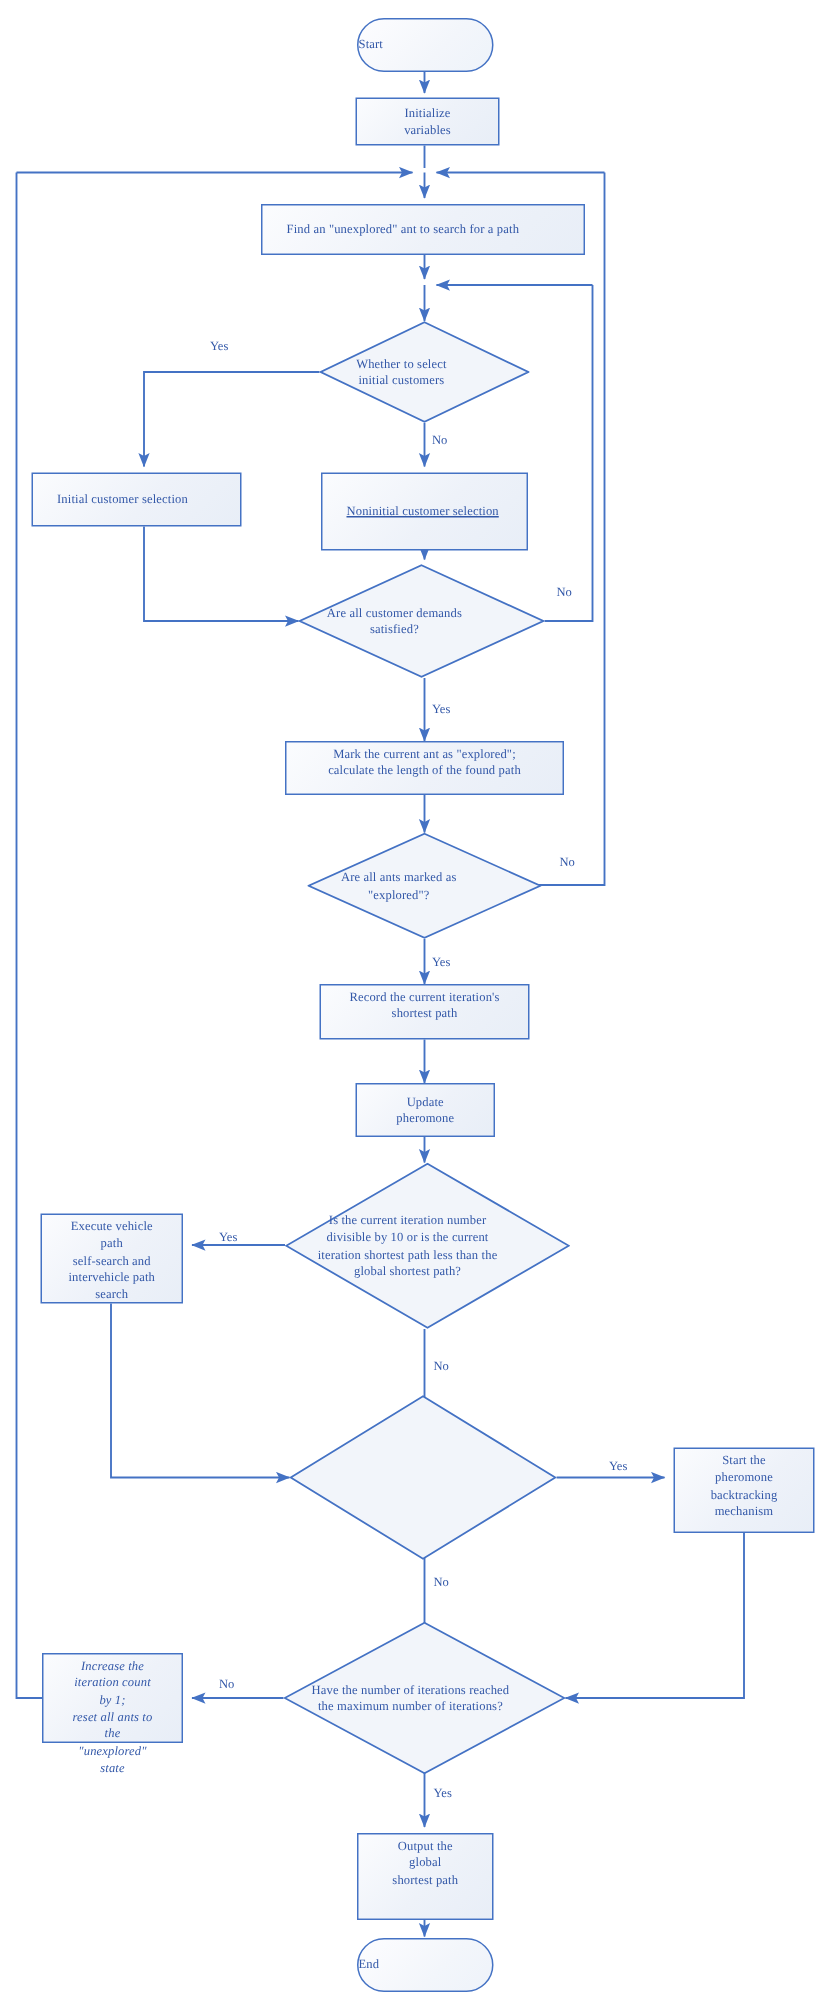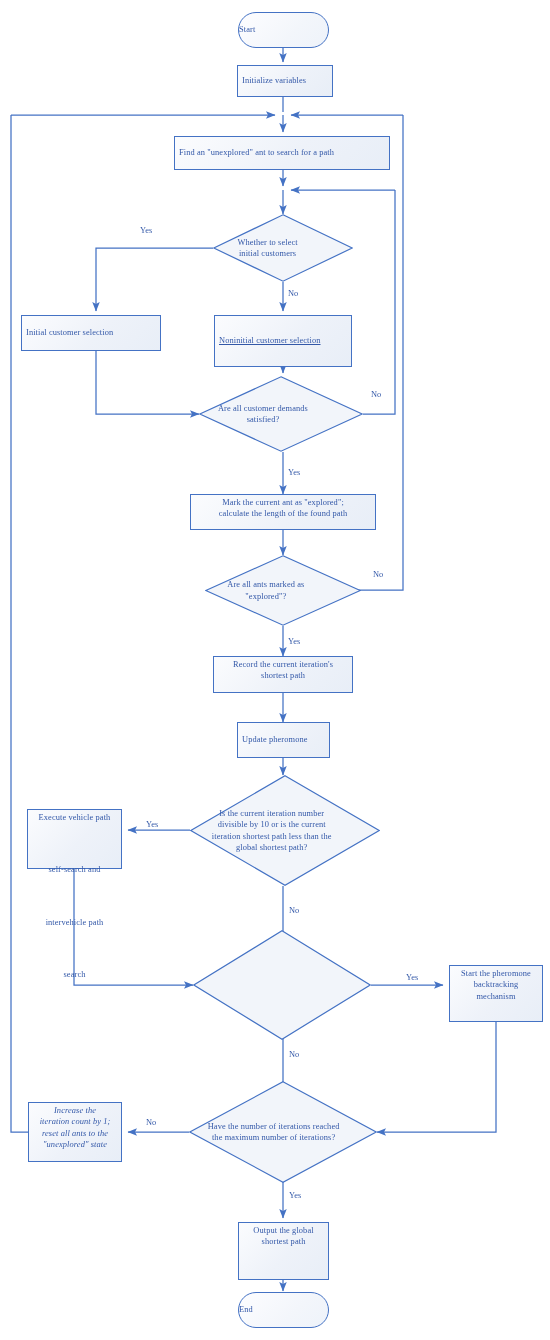--- a/index.html
+++ b/index.html
@@ -34,21 +34,21 @@
     justify-content: flex-start;
     text-align: center;
     color: #3358a8;
     font-size: 8.4px;
     line-height: 1.35;
     letter-spacing: 0.1px;
   }
   .node-process {
     border: 1.1px solid #4472c4;
     background: linear-gradient(135deg, #fbfcfe 0%, #eef2f9 55%, #e8eef7 100%);
-    padding: 2px 4px;
+    padding: 2px 16px;
   }
   .node-terminal {
     border: 1.1px solid #4472c4;
     background: linear-gradient(135deg, #fdfdff 0%, #f3f6fb 60%, #eef3fa 100%);
     border-radius: 18px;
   }
   .node-decision {
     background: transparent;
     border: none;
     padding: 0;
@@ -217,21 +217,21 @@
       <polygon points="95,0.8 189.2,55.5 95,110.2 0.8,55.5" fill="#f2f5fa" stroke="#4472c4" stroke-width="1.2"></polygon>
     </svg>
     <div class="diamond-text" style="width:86%;">
       <div>Is the current iteration number</div>
       <div>divisible by 10 or is the current</div>
       <div>iteration shortest path less than the</div>
       <div>global shortest path?</div>
     </div>
   </div>
 
-  <div class="node node-process" style="left:27px; top:809px; width:95px; height:60px; flex-direction:column;gap:41px;">
+  <div class="node node-process" style="left:27px; top:809px; width:95px; height:60px; flex-direction:column;">
     <div>Execute vehicle path</div>
     <div>self-search and</div>
     <div>intervehicle path</div>
     <div>search</div>
   </div>
 
   <div class="node node-decision" style="left:193px; top:930px; width:178px; height:110px;">
     <svg class="diamond-shape" viewBox="0 0 178 110" preserveAspectRatio="none">
       <polygon points="89,0.8 177.2,55 89,109.2 0.8,55" fill="#f2f5fa" stroke="#4472c4" stroke-width="1.2"></polygon>
     </svg>

